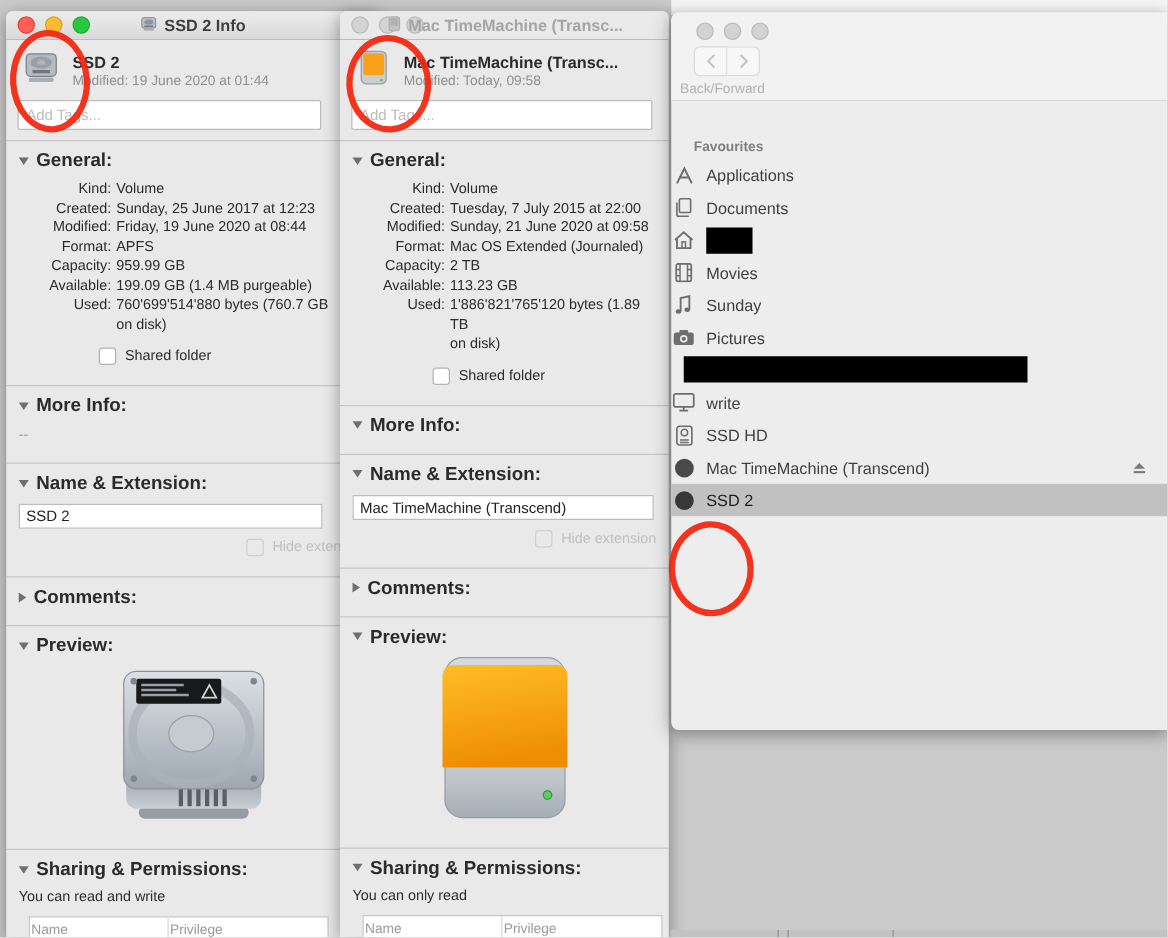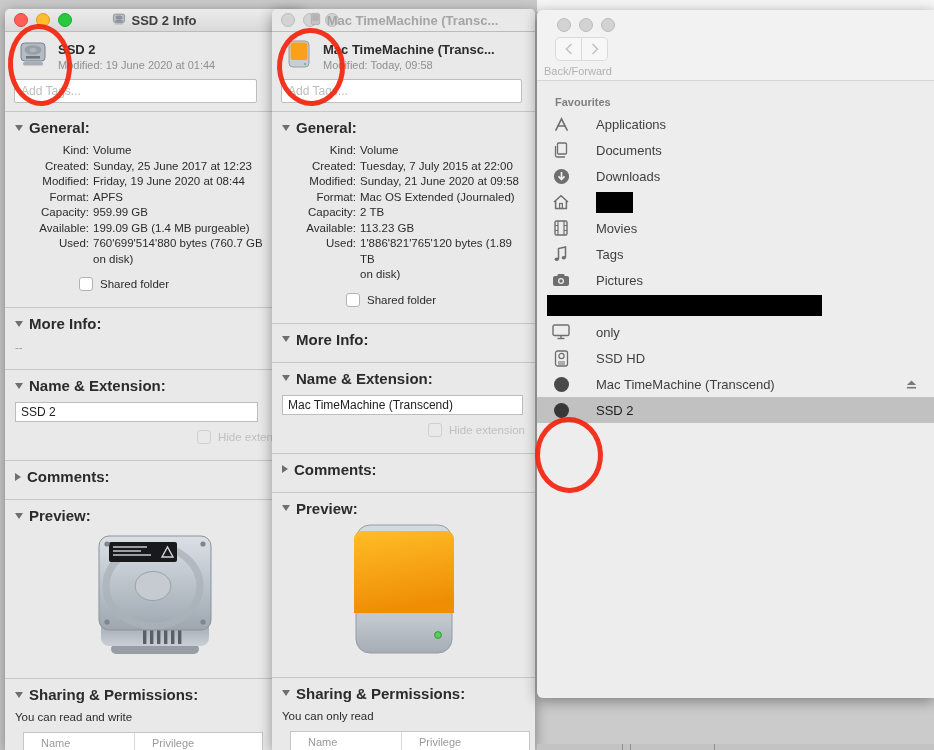--- a/index.html
+++ b/index.html
@@ -42,38 +42,38 @@
   .cb{width:12px;height:12px;background:#fff;border:1px solid #b3b3b3;border-radius:3px;flex:0 0 auto;}
   .cb-row.disabled{color:#c0c0c0;margin-left:4px;margin-top:8px;justify-content:flex-end;}
   .cb-row.disabled .cb{background:#e9e9e9;border-color:#cfcfcf;}
   .plain-line{font-size:11.5px;color:#2b2b2b;margin:9px 0 2px 0;}
   .plain-line.muted{color:#9a9a9a;}
   .name-field{display:block;width:243px;height:20px;margin-top:8px;border:1px solid #bdbdbd;background:#fff;font-family:"Liberation Sans",sans-serif;font-size:12px;padding:0 5px;box-sizing:border-box;color:#222;}
   .preview-wrap{display:flex;justify-content:center;padding:6px 0 6px 0;}
   .share-summary{font-size:11.5px;color:#2b2b2b;margin:8px 0 0 0;}
   .perm-table{margin:9px 0 0 8px;width:238px;border:1px solid #c6c6c6;background:#fff;font-size:11px;color:#2b2b2b;}
   .pt-head{display:grid;grid-template-columns:110px 1fr;height:20px;align-items:center;border-bottom:1px solid #d9d9d9;color:#9a9a9a;}
-  .pt-head span{padding-left:17px;}
+  .pt-head span{padding-left:1px;}
   .pt-head .pt-c2{border-left:1px solid #d9d9d9;height:20px;line-height:20px;}
   .pt-row{display:grid;grid-template-columns:110px 1fr;height:16px;align-items:center;}
   .pt-name{display:flex;align-items:center;gap:4px;padding-left:9px;}
   .pt-priv{display:flex;align-items:center;gap:4px;border-left:1px solid #d9d9d9;height:16px;padding-left:4px;}
 
   
-  #finder{left:537px;top:10px;width:397px;height:688px;border-radius:6px 0 0 6px;background:#ededed;}
+  #finder{left:537px;top:10px;width:397px;height:574px;border-radius:6px 0 0 6px;background:#ededed;}
   .toolbar{height:70px;background:#f2f2f2;border-bottom:1px solid #d7d7d7;border-radius:6px 0 0 0;position:relative;}
   .toolbar .lights{position:absolute;left:11px;top:8px;}
   .navbtns{position:absolute;left:18px;top:27px;display:flex;}
   .navbtn{width:25px;height:22px;background:#f7f7f7;border:1px solid #dadada;display:flex;align-items:center;justify-content:center;}
   .navbtn.back{border-radius:5px 0 0 5px;}
   .navbtn.fwd{border-radius:0 5px 5px 0;border-left:none;}
   .bf-label{position:absolute;left:7px;top:55px;font-size:11px;color:#b2b2b2;}
   .sidebar{padding-top:7px;}
-  .side-h{font-size:11px;font-weight:bold;color:#7f7f7f;margin:8px 0 3px 18px;}
-  .side-row{height:26px;display:flex;align-items:center;gap:25px;padding-left:14px;font-size:13px;color:#3f3f3f;position:relative;}
+  .side-h{font-size:11px;font-weight:bold;color:#7f7f7f;margin:24px 0 3px 18px;}
+  .side-row{height:26px;display:flex;align-items:center;gap:8px;font-size:13px;color:#3f3f3f;position:relative;}
   .side-row .ic{width:20px;display:flex;justify-content:center;flex:0 0 auto;}
   .side-row.selected{background:#c1c1c1;color:#1c1c1c;}
   .redact{background:#000;}
   .redact.small{width:37px;height:21px;}
   .redact.bar{position:absolute;left:10px;top:2px;width:275px;height:21px;}
   .drive-dot{width:15px;height:15px;border-radius:50%;background:#4a4a4a;}
   .drive-dot.dark{background:#383838;}
   .eject{position:absolute;right:16px;top:7px;}
 
   
@@ -468,29 +468,20 @@
         <span class="ic">
             <svg width="16" height="16" viewBox="0 0 16 16">
               <rect x="4.5" y="1" width="9" height="11" rx="1" stroke="#6e6e6e" stroke-width="1.3" fill="none"></rect>
               <path d="M2.5 4 v9.5 a1.5 1.5 0 0 0 1.5 1.5 h8" stroke="#6e6e6e" stroke-width="1.3" fill="none"></path>
             </svg>
           </span>
         <span>Documents</span>
       </div>
       <div class="side-row">
         <span class="ic">
-            <svg width="17" height="17" viewBox="0 0 17 17">
-              <circle cx="8.5" cy="8.5" r="7.6" fill="#6e6e6e"></circle>
-              <path d="M8.5 4 V11 M5.5 8.4 L8.5 11.6 L11.5 8.4" stroke="#ededed" stroke-width="1.7" fill="none"></path>
-            </svg>
-          </span>
-        <span>Downloads</span>
-      </div>
-      <div class="side-row">
-        <span class="ic">
             <svg width="18" height="16" viewBox="0 0 18 16">
               <path d="M2 8 L9 1.8 L16 8" stroke="#6e6e6e" stroke-width="1.5" fill="none"></path>
               <path d="M3.6 7 V14.5 H14.4 V7" stroke="#6e6e6e" stroke-width="1.5" fill="none"></path>
               <rect x="7.6" y="9.5" width="2.8" height="5" stroke="#6e6e6e" stroke-width="1.2" fill="none"></rect>
             </svg>
           </span>
         <span class="redact small"></span>
       </div>
       <div class="side-row">
         <span class="ic">
@@ -503,21 +494,21 @@
         <span>Movies</span>
       </div>
       <div class="side-row">
         <span class="ic">
             <svg width="14" height="16" viewBox="0 0 14 16">
               <path d="M4.5 13 V2.5 L11.5 1 V11.5" stroke="#6e6e6e" stroke-width="1.5" fill="none"></path>
               <ellipse cx="2.8" cy="13.2" rx="2.2" ry="1.8" fill="#6e6e6e"></ellipse>
               <ellipse cx="9.8" cy="11.7" rx="2.2" ry="1.8" fill="#6e6e6e"></ellipse>
             </svg>
           </span>
-        <span>Tags</span>
+        <span>Sunday</span>
       </div>
       <div class="side-row">
         <span class="ic">
             <svg width="18" height="14" viewBox="0 0 18 14">
               <rect x="1" y="3" width="16" height="10" rx="2" fill="#6e6e6e"></rect>
               <rect x="5.5" y="1" width="7" height="3" rx="1" fill="#6e6e6e"></rect>
               <circle cx="9" cy="8" r="3" fill="#ededed"></circle>
               <circle cx="9" cy="8" r="1.7" fill="#6e6e6e"></circle>
             </svg>
           </span>
@@ -529,21 +520,21 @@
 
 
       <div class="side-row">
         <span class="ic">
             <svg width="18" height="16" viewBox="0 0 18 16">
               <rect x="1" y="1" width="16" height="10.5" rx="1.6" stroke="#6e6e6e" stroke-width="1.4" fill="none"></rect>
               <path d="M9 11.5 V14" stroke="#6e6e6e" stroke-width="1.4"></path>
               <path d="M5.5 14.5 H12.5" stroke="#6e6e6e" stroke-width="1.4"></path>
             </svg>
           </span>
-        <span>only</span>
+        <span>write</span>
       </div>
       <div class="side-row">
         <span class="ic">
             <svg width="15" height="17" viewBox="0 0 15 17">
               <rect x="1.5" y="1" width="12" height="15" rx="2" stroke="#6e6e6e" stroke-width="1.3" fill="none"></rect>
               <circle cx="7.5" cy="6" r="2.6" stroke="#6e6e6e" stroke-width="1.2" fill="none"></circle>
               <path d="M4 12 H11 M4 14 H11" stroke="#6e6e6e" stroke-width="1.1"></path>
             </svg>
           </span>
         <span>SSD HD</span>

